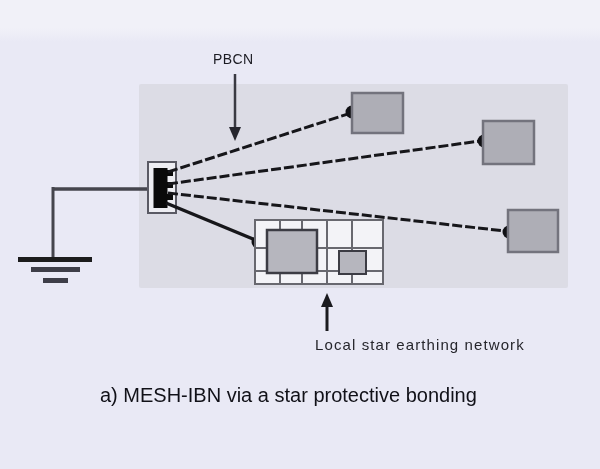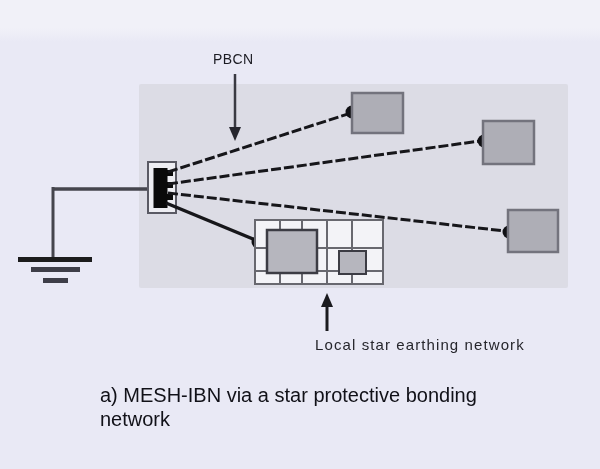--- a/index.html
+++ b/index.html
@@ -92,16 +92,15 @@
       <polygon points="327,293 321,307 333,307" fill="#1a1a1e"></polygon>
     </g>
   </svg>
 
   <div class="label pbcn">PBCN</div>
 
   <div class="label mesh-label">Local star earthing network</div>
 
   <div class="caption">
     <div>a) MESH-IBN via a star protective bonding</div>
-    <div>network</div>
   </div>
 
 </div>
 
 </body></html>

